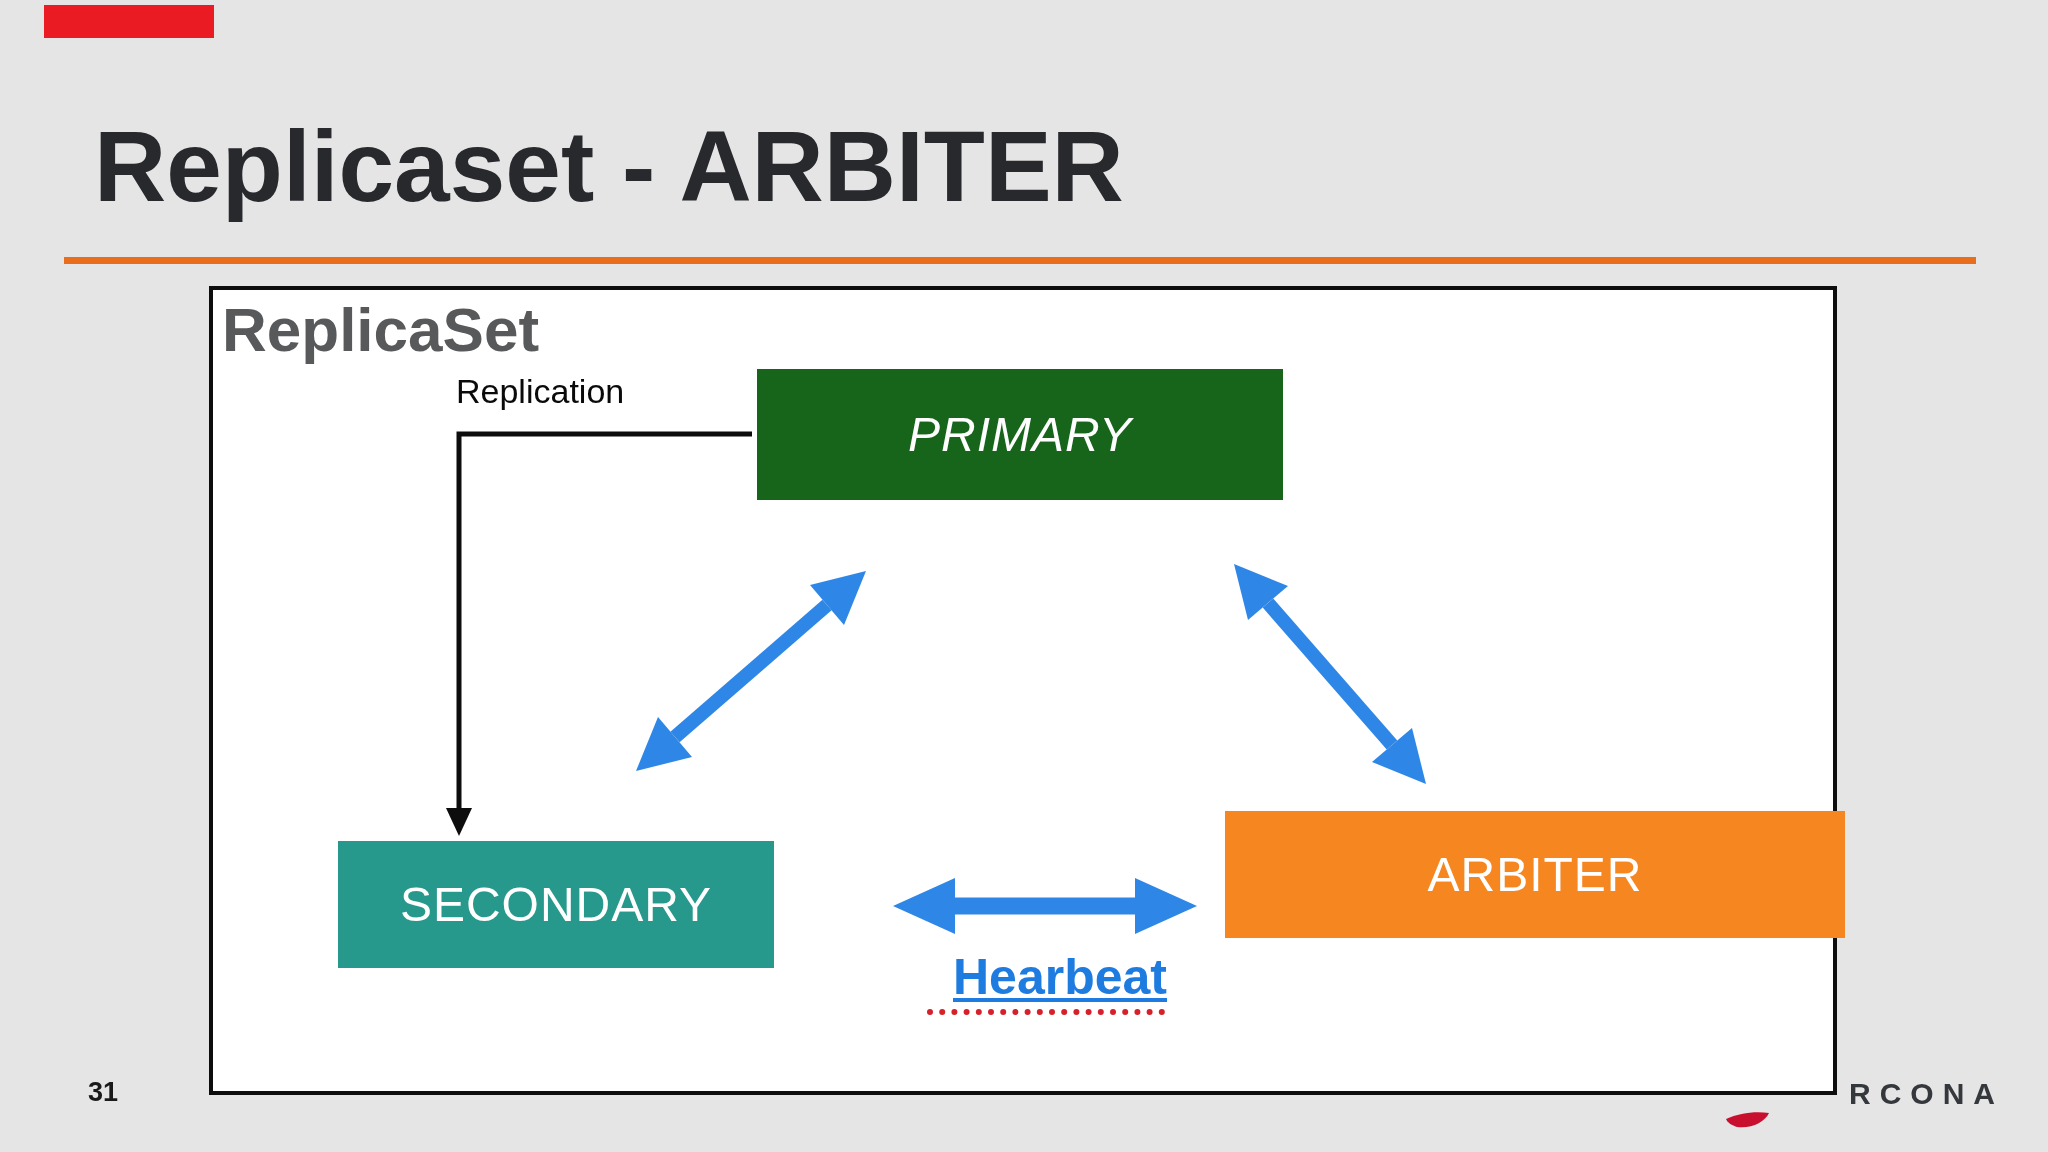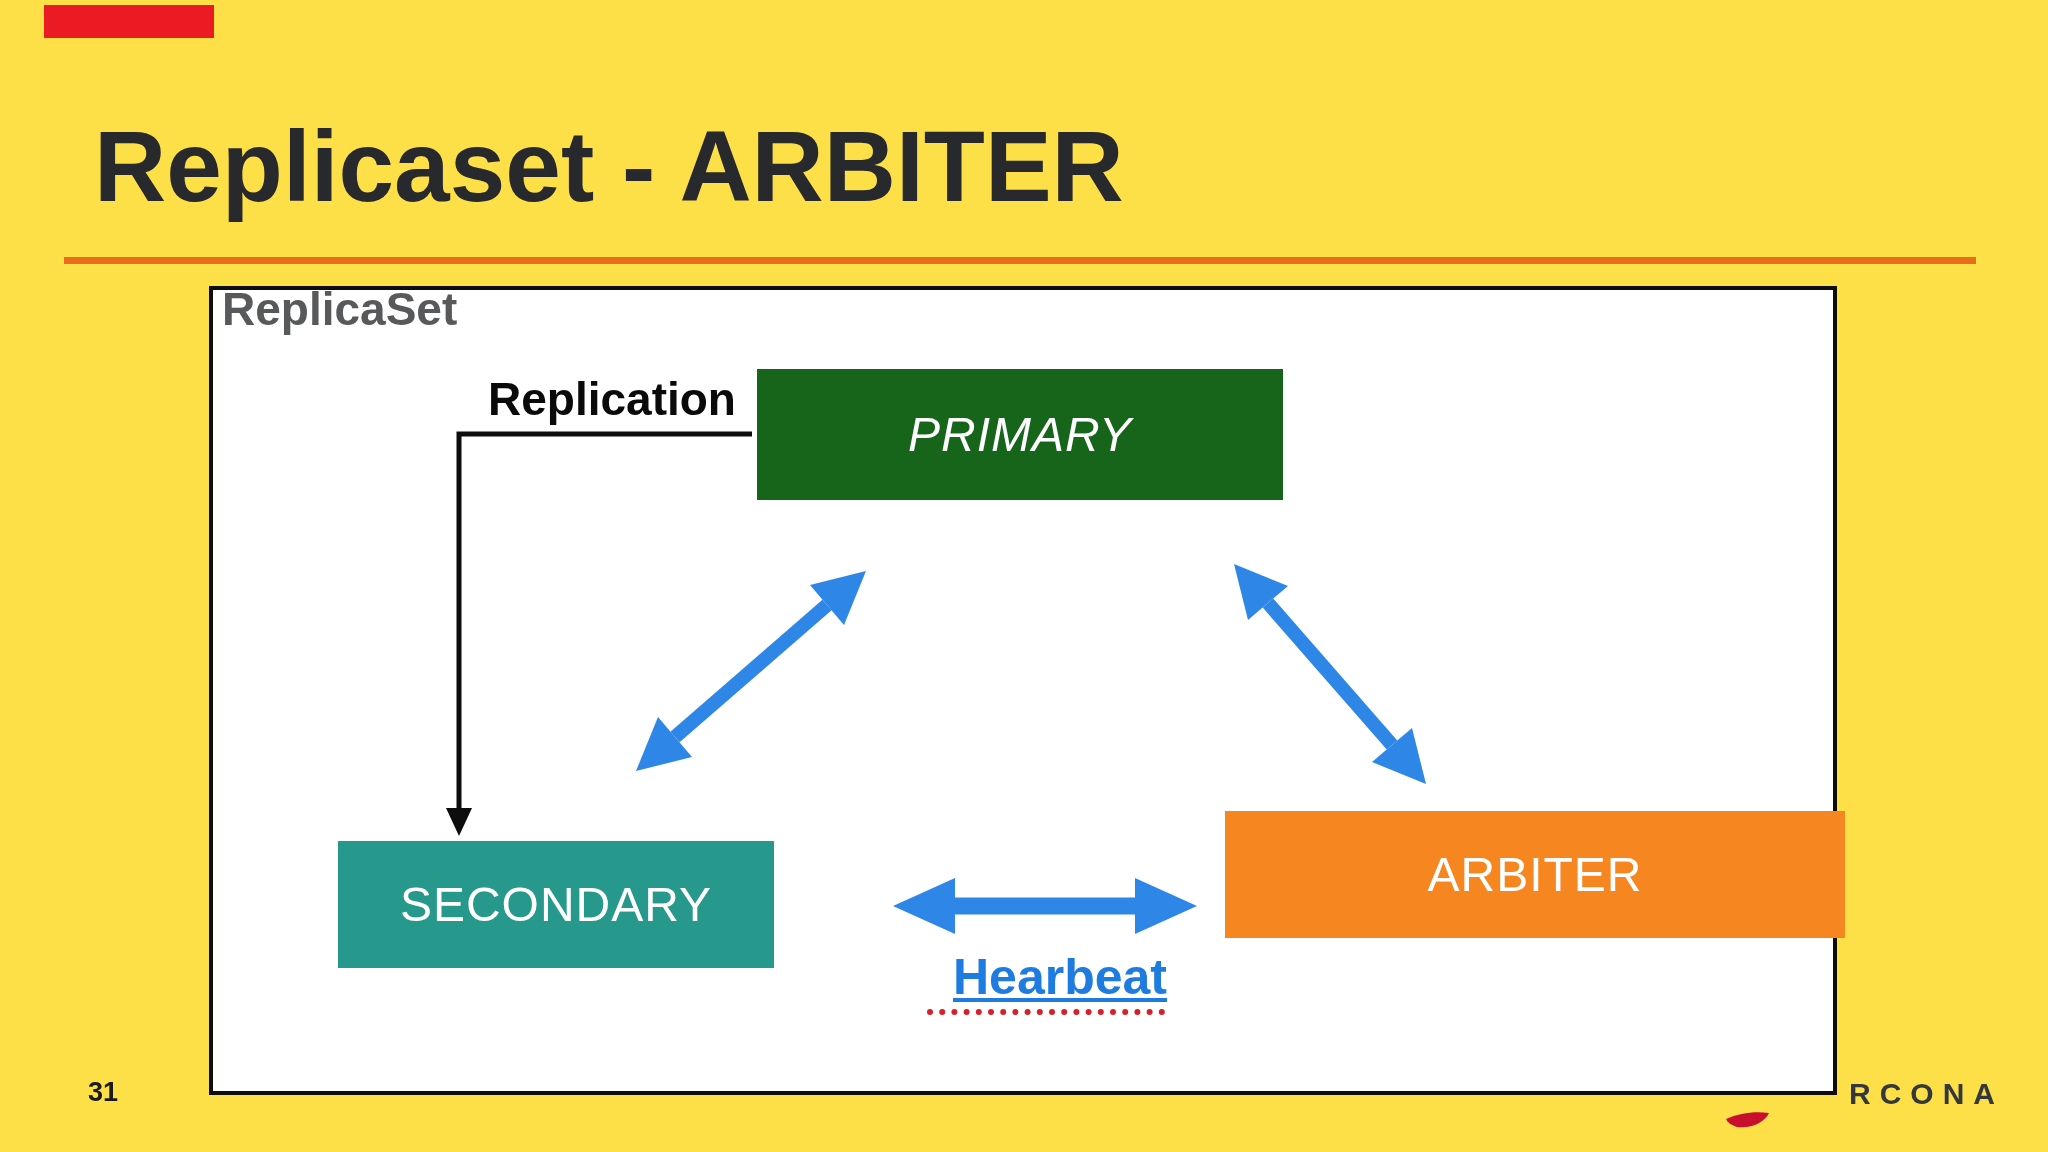--- a/index.html
+++ b/index.html
@@ -1,38 +1,38 @@
 <!DOCTYPE html>
 <html><head>
 <meta charset="utf-8">
 <style>
   html,body{margin:0;padding:0;background:#ffffff;}
   .stage{
-    position:relative;width:2048px;height:1152px;background:#fde047;overflow:hidden;
+    position:relative;width:2048px;height:1152px;background:#e5e5e5;overflow:hidden;
     font-family:"Liberation Sans",sans-serif;
   }
   .accent-red{
     position:absolute;left:44px;top:5px;width:170px;height:33px;background:#EA1B22;
   }
   .slide-title{
     position:absolute;left:94px;top:116px;font-size:100px;font-weight:bold;
     color:#27292D;letter-spacing:0px;line-height:1.0;white-space:nowrap;
   }
   .title-rule{
     position:absolute;left:64px;top:257px;width:1912px;height:7px;background:#E86D1D;
   }
   .diagram-frame{
     position:absolute;left:209px;top:286px;width:1620px;height:801px;
     border:4px solid #0D0D0D;background:#ffffff;
   }
   .replicaset-label{
-    position:absolute;left:222px;top:282px;font-size:46px;font-weight:bold;color:#58595B;
+    position:absolute;left:222px;top:294px;font-size:62px;font-weight:bold;color:#58595B;
   }
   .replication-label{
-    position:absolute;left:456px;top:372px;font-size:46px;font-weight:bold;color:#0A0A0A;margin-left:32px;
+    position:absolute;left:456px;top:372px;font-size:34px;font-weight:normal;color:#0A0A0A;
   }
   .node{
     position:absolute;display:flex;align-items:center;justify-content:center;
     color:#ffffff;font-size:48px;font-weight:400;letter-spacing:1px;
   }
   .node-primary{left:757px;top:369px;width:526px;height:131px;background:#17651B;font-style:italic;}
   .node-secondary{left:338px;top:841px;width:436px;height:127px;background:#27998C;}
   .node-arbiter{left:1225px;top:811px;width:620px;height:127px;background:#F6861F;}
   .arrow-layer{
     position:absolute;left:0;top:0;width:2048px;height:1152px;pointer-events:none;

